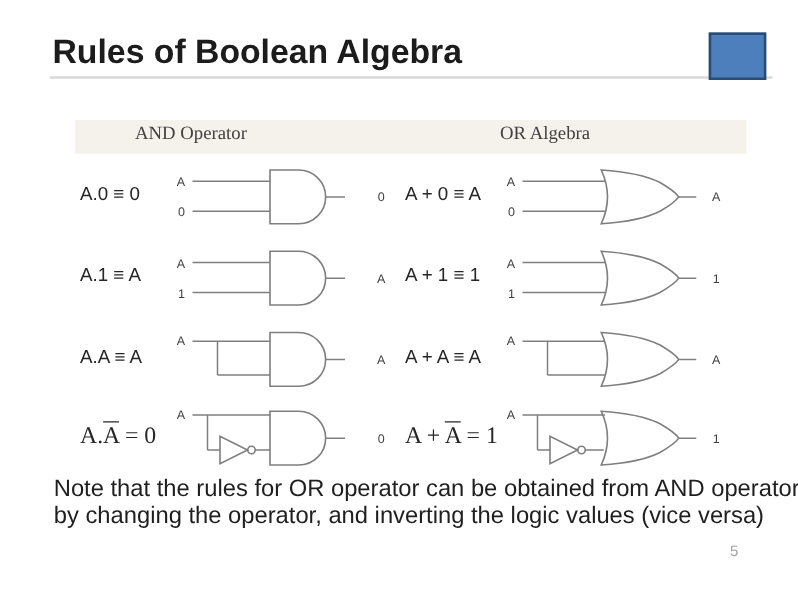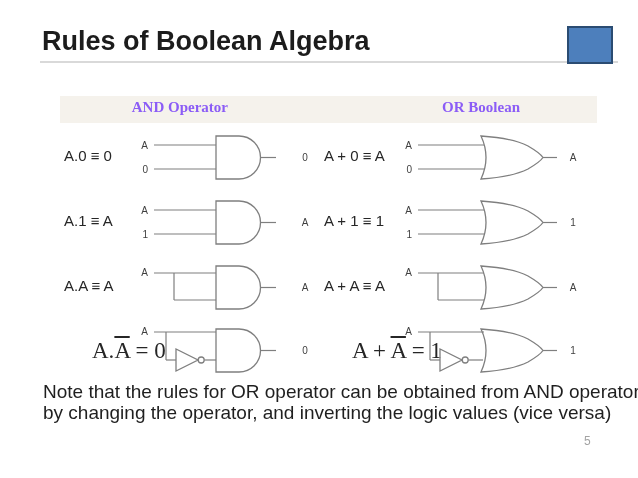--- a/index.html
+++ b/index.html
@@ -5,50 +5,50 @@
   html,body{margin:0;padding:0;}
   body{width:638px;height:478px;overflow:hidden;background:#fff;}
   .slide{position:absolute;left:0;top:0;width:510px;height:478px;background:#ffffff;
          font-family:"Liberation Sans",sans-serif;color:#1c1c1c;}
   .title{position:absolute;left:42px;top:26px;font-size:27px;font-weight:700;
          color:#1c1c1c;letter-spacing:0px;white-space:nowrap;}
   .rule{position:absolute;left:40px;top:61px;width:578px;height:2px;background:#d9d9d9;}
   .accent{position:absolute;left:567px;top:26px;width:46px;height:38px;
           background:#4d7fbc;border:2px solid #2b4c72;box-sizing:border-box;}
   .band{position:absolute;left:60px;top:96px;width:537px;height:27px;background:#f5f2ec;}
-  .band-label{position:absolute;top:99px;width:120px;text-align:right;
-              font-family:"Liberation Serif",serif;font-weight:700;font-size:15px;color:#8b5cf6;}
+  .band-label{position:absolute;top:99px;width:120px;text-align:left;
+              font-family:"Liberation Serif",serif;font-weight:400;font-size:15px;color:#404040;}
   .band-label.and{left:108px;}
   .band-label.or{left:400px;}
   .row{position:absolute;left:0;width:638px;height:65px;}
   .row.r1{top:125px;} .row.r2{top:190px;} .row.r3{top:255px;} .row.r4{top:318px;}
   .eq{position:absolute;top:22px;font-size:15px;color:#262626;white-space:nowrap;text-align:center;}
   .eq.left{left:64px;} .eq.right{left:324px;}
-  .eq.serif{font-family:"Liberation Serif",serif;font-size:23px;top:20px;margin-left:28px;}
+  .eq.serif{font-family:"Liberation Serif",serif;font-size:19px;top:20px;}
   .bar{text-decoration:overline;}
   .diagram{position:absolute;top:2px;width:195px;height:62px;}
   .diagram.left{left:128px;} .diagram.right{left:392px;}
   svg .wire{stroke:#7f7f7f;stroke-width:1.2;fill:none;}
   svg .gate{stroke:#7f7f7f;stroke-width:1.3;fill:none;}
   svg .lbl{fill:#3f3f3f;font-family:"Liberation Sans",sans-serif;font-size:10px;}
   .note{position:absolute;left:43px;top:381px;font-size:19px;line-height:21px;color:#1f1f1f;white-space:nowrap;}
   .pagenum{position:absolute;left:584px;top:434px;font-size:12px;color:#a3a3a3;}
 </style>
 </head>
 <body>
 
 <div class="slide">
 
   <div class="title">Rules of Boolean Algebra</div>
   <div class="rule"></div>
   <div class="accent"></div>
 
   <div class="band"></div>
   <div class="band-label and">AND Operator</div>
-  <div class="band-label or">OR Boolean</div>
+  <div class="band-label or">OR Algebra</div>
 
   <div class="row r1">
     <div class="eq left">A.0 ≡ 0</div>
     <svg class="diagram left" viewBox="0 0 195 62">
       <text class="lbl" x="20" y="22" text-anchor="end">A</text>
       <text class="lbl" x="20" y="46" text-anchor="end">0</text>
       <line class="wire" x1="26" y1="18" x2="88" y2="18"></line>
       <line class="wire" x1="26" y1="42" x2="88" y2="42"></line>
       <path class="gate" d="M88,9 L111,9 A21.5,21.5 0 0 1 111,52 L88,52 Z"></path>
       <line class="wire" x1="132.5" y1="30.5" x2="148" y2="30.5"></line>

